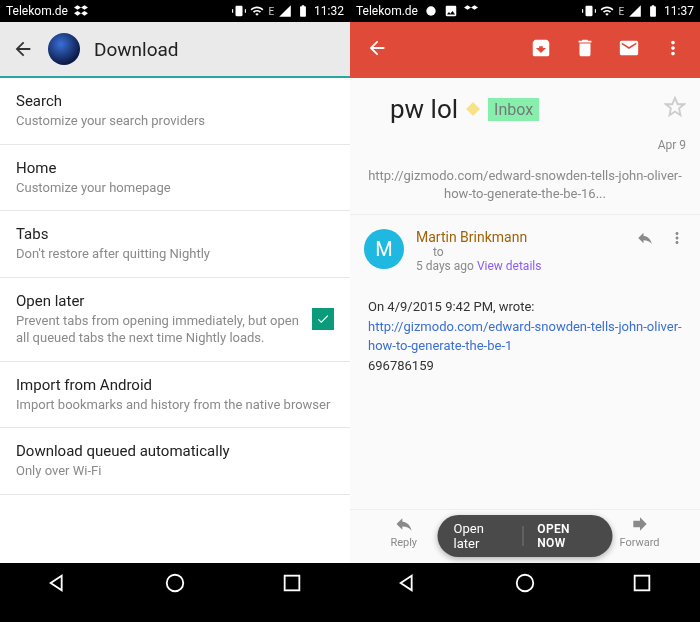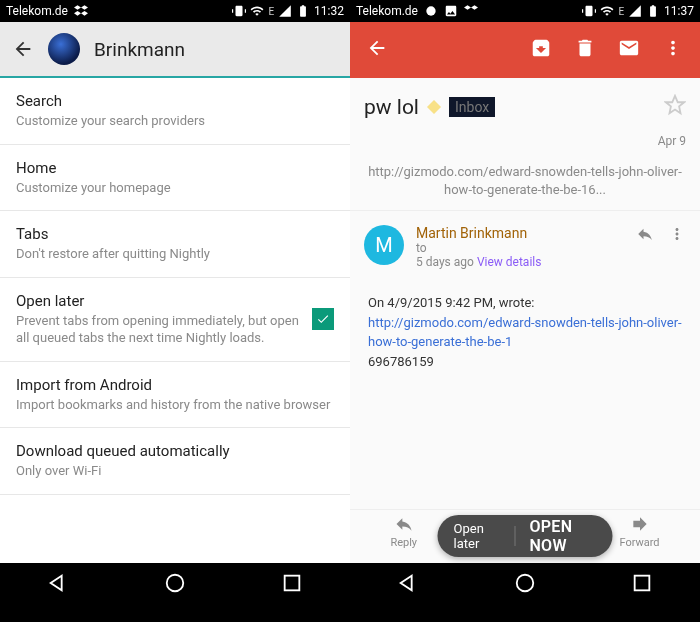--- a/index.html
+++ b/index.html
@@ -24,44 +24,44 @@
 .checkbox { width:22px; height:22px; background:#0b9a7a; display:flex; align-items:center; justify-content:center; }
 .checkbox svg { width:14px; height:14px; fill:#fff; }
 
 
 .p2-header { height:56px; background:#e04a39; display:flex; align-items:center; padding:0 10px; gap:10px; }
 .p2-header .spacer { flex:1; }
 .p2-header svg { width:22px; height:22px; fill:#fff; }
 .p2-header .iconbtn { padding:6px; }
 .p2-body { flex:1; background:#fafafa; position:relative; overflow:hidden; }
 .subj-row { display:flex; align-items:center; padding:16px 14px 8px; gap:8px; }
-.subj-row .subj { font-size:21px; color:#222; }
-.inbox-chip { background:#0f172a; color:#777; font-size:14px; padding:2px 6px; }
+.subj-row .subj { font-size:26px; color:#222;margin-left:26px; }
+.inbox-chip { background:#86efac; color:#777; font-size:16px; padding:2px 6px; }
 .yellow-dot { width:14px; height:14px; background:#f7d03a; clip-path:polygon(50% 0,100% 50%,50% 100%,0 50%); opacity:.6; }
 .star { margin-left:auto; color:#ccc; }
 .link-block { padding:6px 14px 12px; border-bottom:1px solid #eee; }
 .link-block .date { text-align:right; color:#8a8a8a; font-size:12px; margin-bottom:15px; }
 .link-block .link { text-align:center; color:#8a8a8a; font-size:13px; line-height:1.35; }
 .sender-row { display:flex; padding:14px; gap:12px; }
 .avatar { width:40px; height:40px; border-radius:50%; background:#1eb8e0; color:#fff; display:flex; align-items:center; justify-content:center; font-size:20px; }
 .sender-info { flex:1; }
 .sender-name { font-size:14px; color:#a16207; }
-.sender-to { font-size:12px; color:#8a8a8a; }
+.sender-to { font-size:12px; color:#8a8a8a;margin-left:17px; }
 .sender-time { font-size:12px; color:#8a8a8a; }
 .sender-time .vd { color:#8b5cf6; }
 .sender-actions { display:flex; gap:14px; align-items:flex-start; color:#8a8a8a; }
 .sender-actions svg { width:18px; height:18px; fill:#8a8a8a; }
 .msg-body { padding:10px 18px; font-size:13px; color:#333; line-height:1.5; }
 .msg-body .url { color:#3a6fd6; }
 .bottom-actions { position:absolute; bottom:0; left:0; right:0; height:54px; background:#fafafa; border-top:1px solid #eee; display:flex; justify-content:space-around; align-items:flex-start; padding:4px 0; }
 .ba-item { display:flex; flex-direction:column; align-items:center; font-size:11px; color:#8a8a8a; gap:2px; }
 .ba-item svg { width:20px; height:20px; fill:#8a8a8a; }
 .snackbar { position:absolute; bottom:6px; left:50%; transform:translateX(-50%); background:#4a4a4a; color:#fff; border-radius:22px; height:42px; display:flex; align-items:center; padding:0 16px; gap:14px; font-size:13px; z-index:10; box-shadow:0 2px 6px rgba(0,0,0,.3); }
 .snackbar .divider { width:1px; height:20px; background:#777; }
-.snackbar .action { font-weight:600; letter-spacing:.3px; font-size:16px; }
+.snackbar .action { font-weight:600; letter-spacing:.3px; font-size:12px; }
 
 
 .navbar { height:40px; background:#000; display:flex; justify-content:space-around; align-items:center; }
 .navbar svg { width:22px; height:22px; fill:none; stroke:#fff; stroke-width:2; }
 </style>
 </head>
 <body>
 
 <div class="phone">
   <div class="statusbar">
@@ -86,21 +86,21 @@
           <path d="M15.67 4H14V2h-4v2H8.33C7.6 4 7 4.6 7 5.33v15.33C7 21.4 7.6 22 8.33 22h7.33c.74 0 1.34-.6 1.34-1.33V5.33C17 4.6 16.4 4 15.67 4z"></path>
         </svg>
       <span>11:32</span>
     </div>
   </div>
   <div class="p1-header">
     <svg viewBox="0 0 24 24" width="22" height="22" fill="#333">
         <path d="M20 11H7.83l5.59-5.59L12 4l-8 8 8 8 1.41-1.41L7.83 13H20v-2z"></path>
       </svg>
     <div class="globe"></div>
-    <div class="title">Brinkmann</div>
+    <div class="title">Download</div>
   </div>
   <div class="p1-body">
     <div class="p1-item">
       <div class="t">Search</div>
       <div class="s">Customize your search providers</div>
     </div>
     <div class="p1-item">
       <div class="t">Home</div>
       <div class="s">Customize your homepage</div>
     </div>

